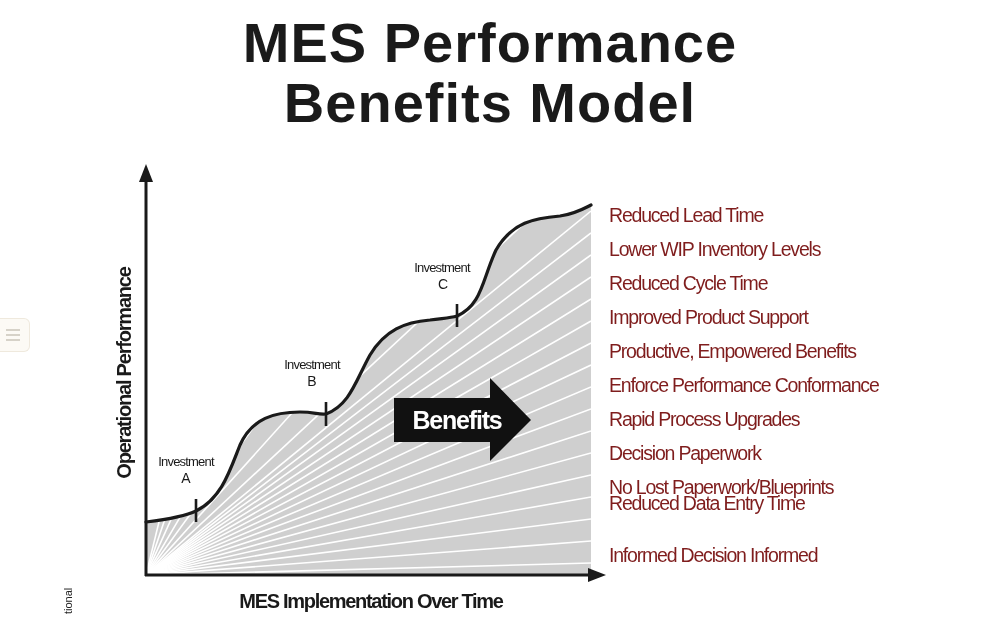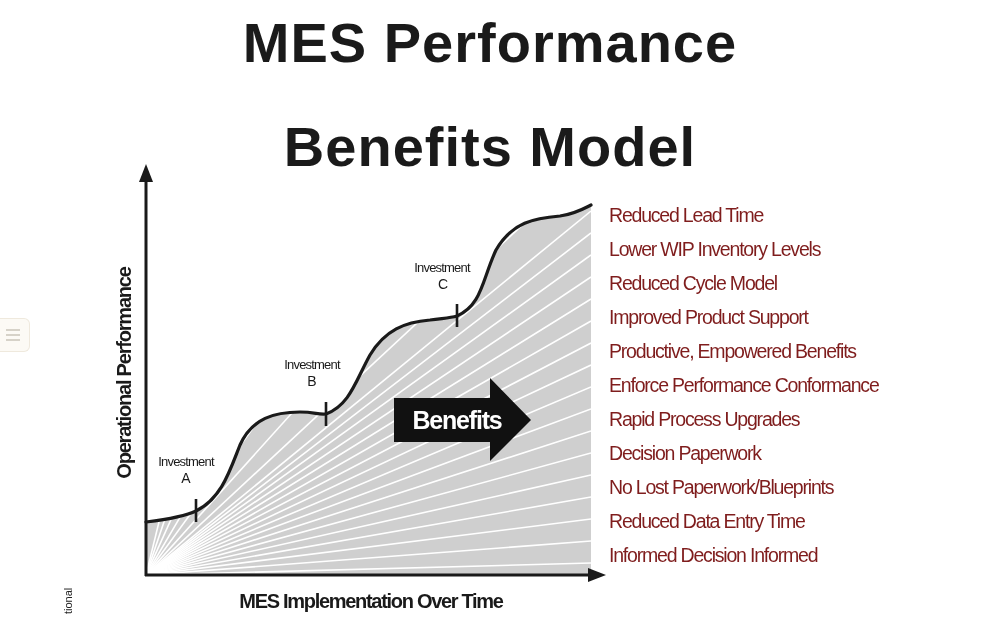--- a/index.html
+++ b/index.html
@@ -1,19 +1,19 @@
 <!DOCTYPE html>
 <html><head>
   <meta charset="utf-8">
   <style>
     html, body { margin: 0; padding: 0; background: #ffffff; }
     body { width: 1000px; height: 634px; position: relative; overflow: hidden; font-family: "Liberation Sans", sans-serif; color: #1a1a1a; }
     .title { position: absolute; left: 0; width: 980px; text-align: center; font-family: "Liberation Sans", sans-serif; font-weight: bold; font-size: 56px; line-height: 58px; letter-spacing: 1px; color: #1a1a1a; }
     .title.l1 { top: 14px; }
-    .title.l2 { top: 74px; margin-top: 44px; }
+    .title.l2 { top: 74px; }
     .side-tab { position: absolute; left: 0; top: 318px; width: 30px; height: 34px; background: #fcfaf5; border: 1px solid #efe9dd; border-left: none; border-radius: 0 6px 6px 0; box-sizing: border-box; }
     .side-tab .bar { position: absolute; left: 6px; width: 14px; height: 2px; background: #d6d2c8; }
     .stub-label { position: absolute; left: 62px; top: 614px; transform-origin: left top; transform: rotate(-90deg); font-size: 11px; color: #222; white-space: nowrap; }
     svg.diagram { position: absolute; left: 0; top: 0; }
     .benefit { position: absolute; left: 609px; font-size: 19.5px; letter-spacing: -1.2px; color: #7f1d1d; white-space: nowrap; line-height: 22px; }
   </style>
 </head>
 <body>
 
 <div class="title l1">MES Performance</div>
@@ -83,21 +83,21 @@
 
   <polygon fill="#111111" points="394,398 490,398 490,378 531,420 490,461 490,442 394,442"></polygon>
   <text x="457" y="429" text-anchor="middle" font-family="Liberation Sans, sans-serif" font-weight="bold" font-size="25" letter-spacing="-1.2" fill="#ffffff">Benefits</text>
 
   <text transform="translate(131,373) rotate(-90)" text-anchor="middle" font-family="Liberation Sans, sans-serif" font-weight="bold" font-size="20" letter-spacing="-1.2" fill="#1a1a1a">Operational Performance</text>
   <text x="371" y="608" text-anchor="middle" font-family="Liberation Sans, sans-serif" font-weight="bold" font-size="20" letter-spacing="-1.3" fill="#1a1a1a">MES Implementation Over Time</text>
 </svg>
 
 <div class="benefit" style="top:204px">Reduced Lead Time</div>
 <div class="benefit" style="top:238px">Lower WIP Inventory Levels</div>
-<div class="benefit" style="top:272px">Reduced Cycle Model</div>
+<div class="benefit" style="top:272px">Reduced Cycle Time</div>
 <div class="benefit" style="top:306px">Improved Product Support</div>
 <div class="benefit" style="top:340px">Productive, Empowered Benefits</div>
 <div class="benefit" style="top:374px">Enforce Performance Conformance</div>
 <div class="benefit" style="top:408px">Rapid Process Upgrades</div>
 <div class="benefit" style="top:442px">Decision Paperwork</div>
 <div class="benefit" style="top:476px">No Lost Paperwork/Blueprints</div>
-<div class="benefit" style="top:510px">Reduced Data Entry Time</div>
+<div class="benefit" style="top:492px">Reduced Data Entry Time</div>
 <div class="benefit" style="top:544px">Informed Decision Informed</div>
 
 </body></html>

